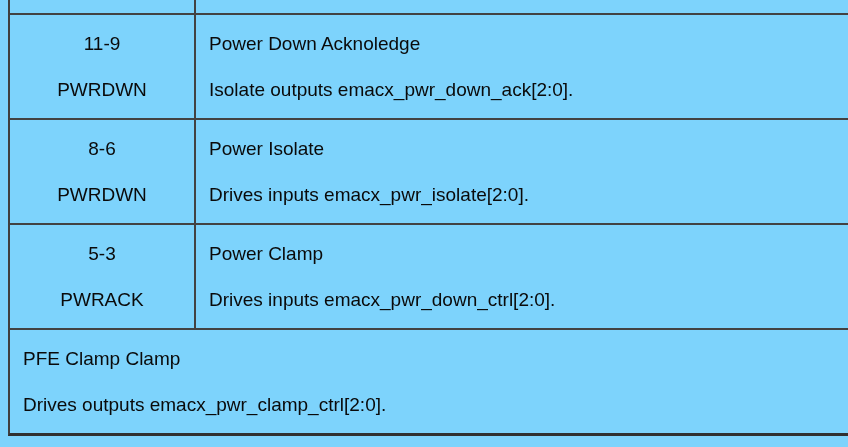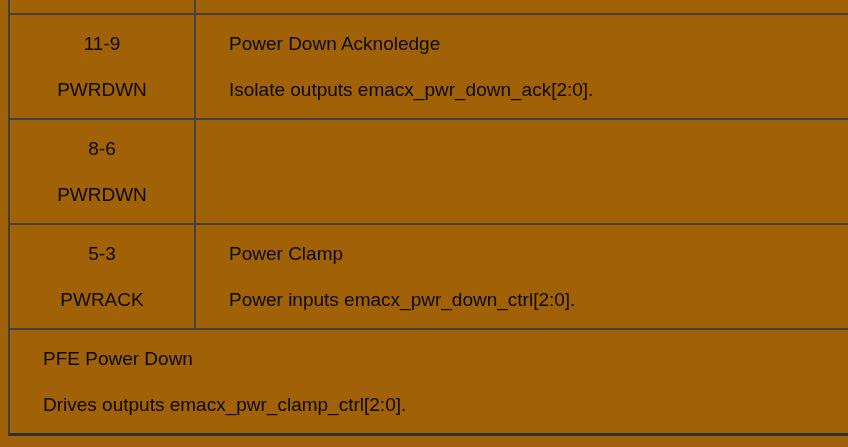--- a/index.html
+++ b/index.html
@@ -4,21 +4,21 @@
 <style>
   html, body {
     margin: 0;
     padding: 0;
     background: #ffffff;
   }
   .page {
     position: relative;
     width: 848px;
     height: 447px;
-    background: #a16207;
+    background: #7dd3fc;
     overflow: hidden;
     font-family: "Liberation Sans", "DejaVu Sans", sans-serif;
     color: #0a0a0a;
   }
   .reg-table {
     position: absolute;
     left: 8px;
     top: 0;
     right: 0;
     border-left: 2px solid #3f3f3f;
@@ -47,21 +47,20 @@
     gap: 25px;
     text-align: center;
   }
   .cell-desc {
     flex: 1 1 auto;
     display: flex;
     flex-direction: column;
     justify-content: center;
     gap: 25px;
     padding-left: 13px;
-    margin-left: 20px;
   }
   .txt {
     font-size: 19px;
     line-height: 21px;
     white-space: nowrap;
   }
 </style>
 </head>
 <body>
 
@@ -82,34 +81,38 @@
         <div class="txt">Power Down Acknoledge</div>
         <div class="txt">Isolate outputs emacx_pwr_down_ack[2:0].</div>
       </div>
     </div>
 
     <div class="row">
       <div class="cell-bits">
         <div class="txt">8-6</div>
         <div class="txt">PWRDWN</div>
       </div>
+      <div class="cell-desc">
+        <div class="txt">Power Isolate</div>
+        <div class="txt">Drives inputs emacx_pwr_isolate[2:0].</div>
+      </div>
     </div>
 
     <div class="row">
       <div class="cell-bits">
         <div class="txt">5-3</div>
         <div class="txt">PWRACK</div>
       </div>
       <div class="cell-desc">
         <div class="txt">Power Clamp</div>
-        <div class="txt">Power inputs emacx_pwr_down_ctrl[2:0].</div>
+        <div class="txt">Drives inputs emacx_pwr_down_ctrl[2:0].</div>
       </div>
     </div>
 
     <div class="row">
       <div class="cell-desc">
-        <div class="txt">PFE Power Down</div>
+        <div class="txt">PFE Clamp Clamp</div>
         <div class="txt">Drives outputs emacx_pwr_clamp_ctrl[2:0].</div>
       </div>
     </div>
 
   </div>
 </div>
 
 </body></html>

